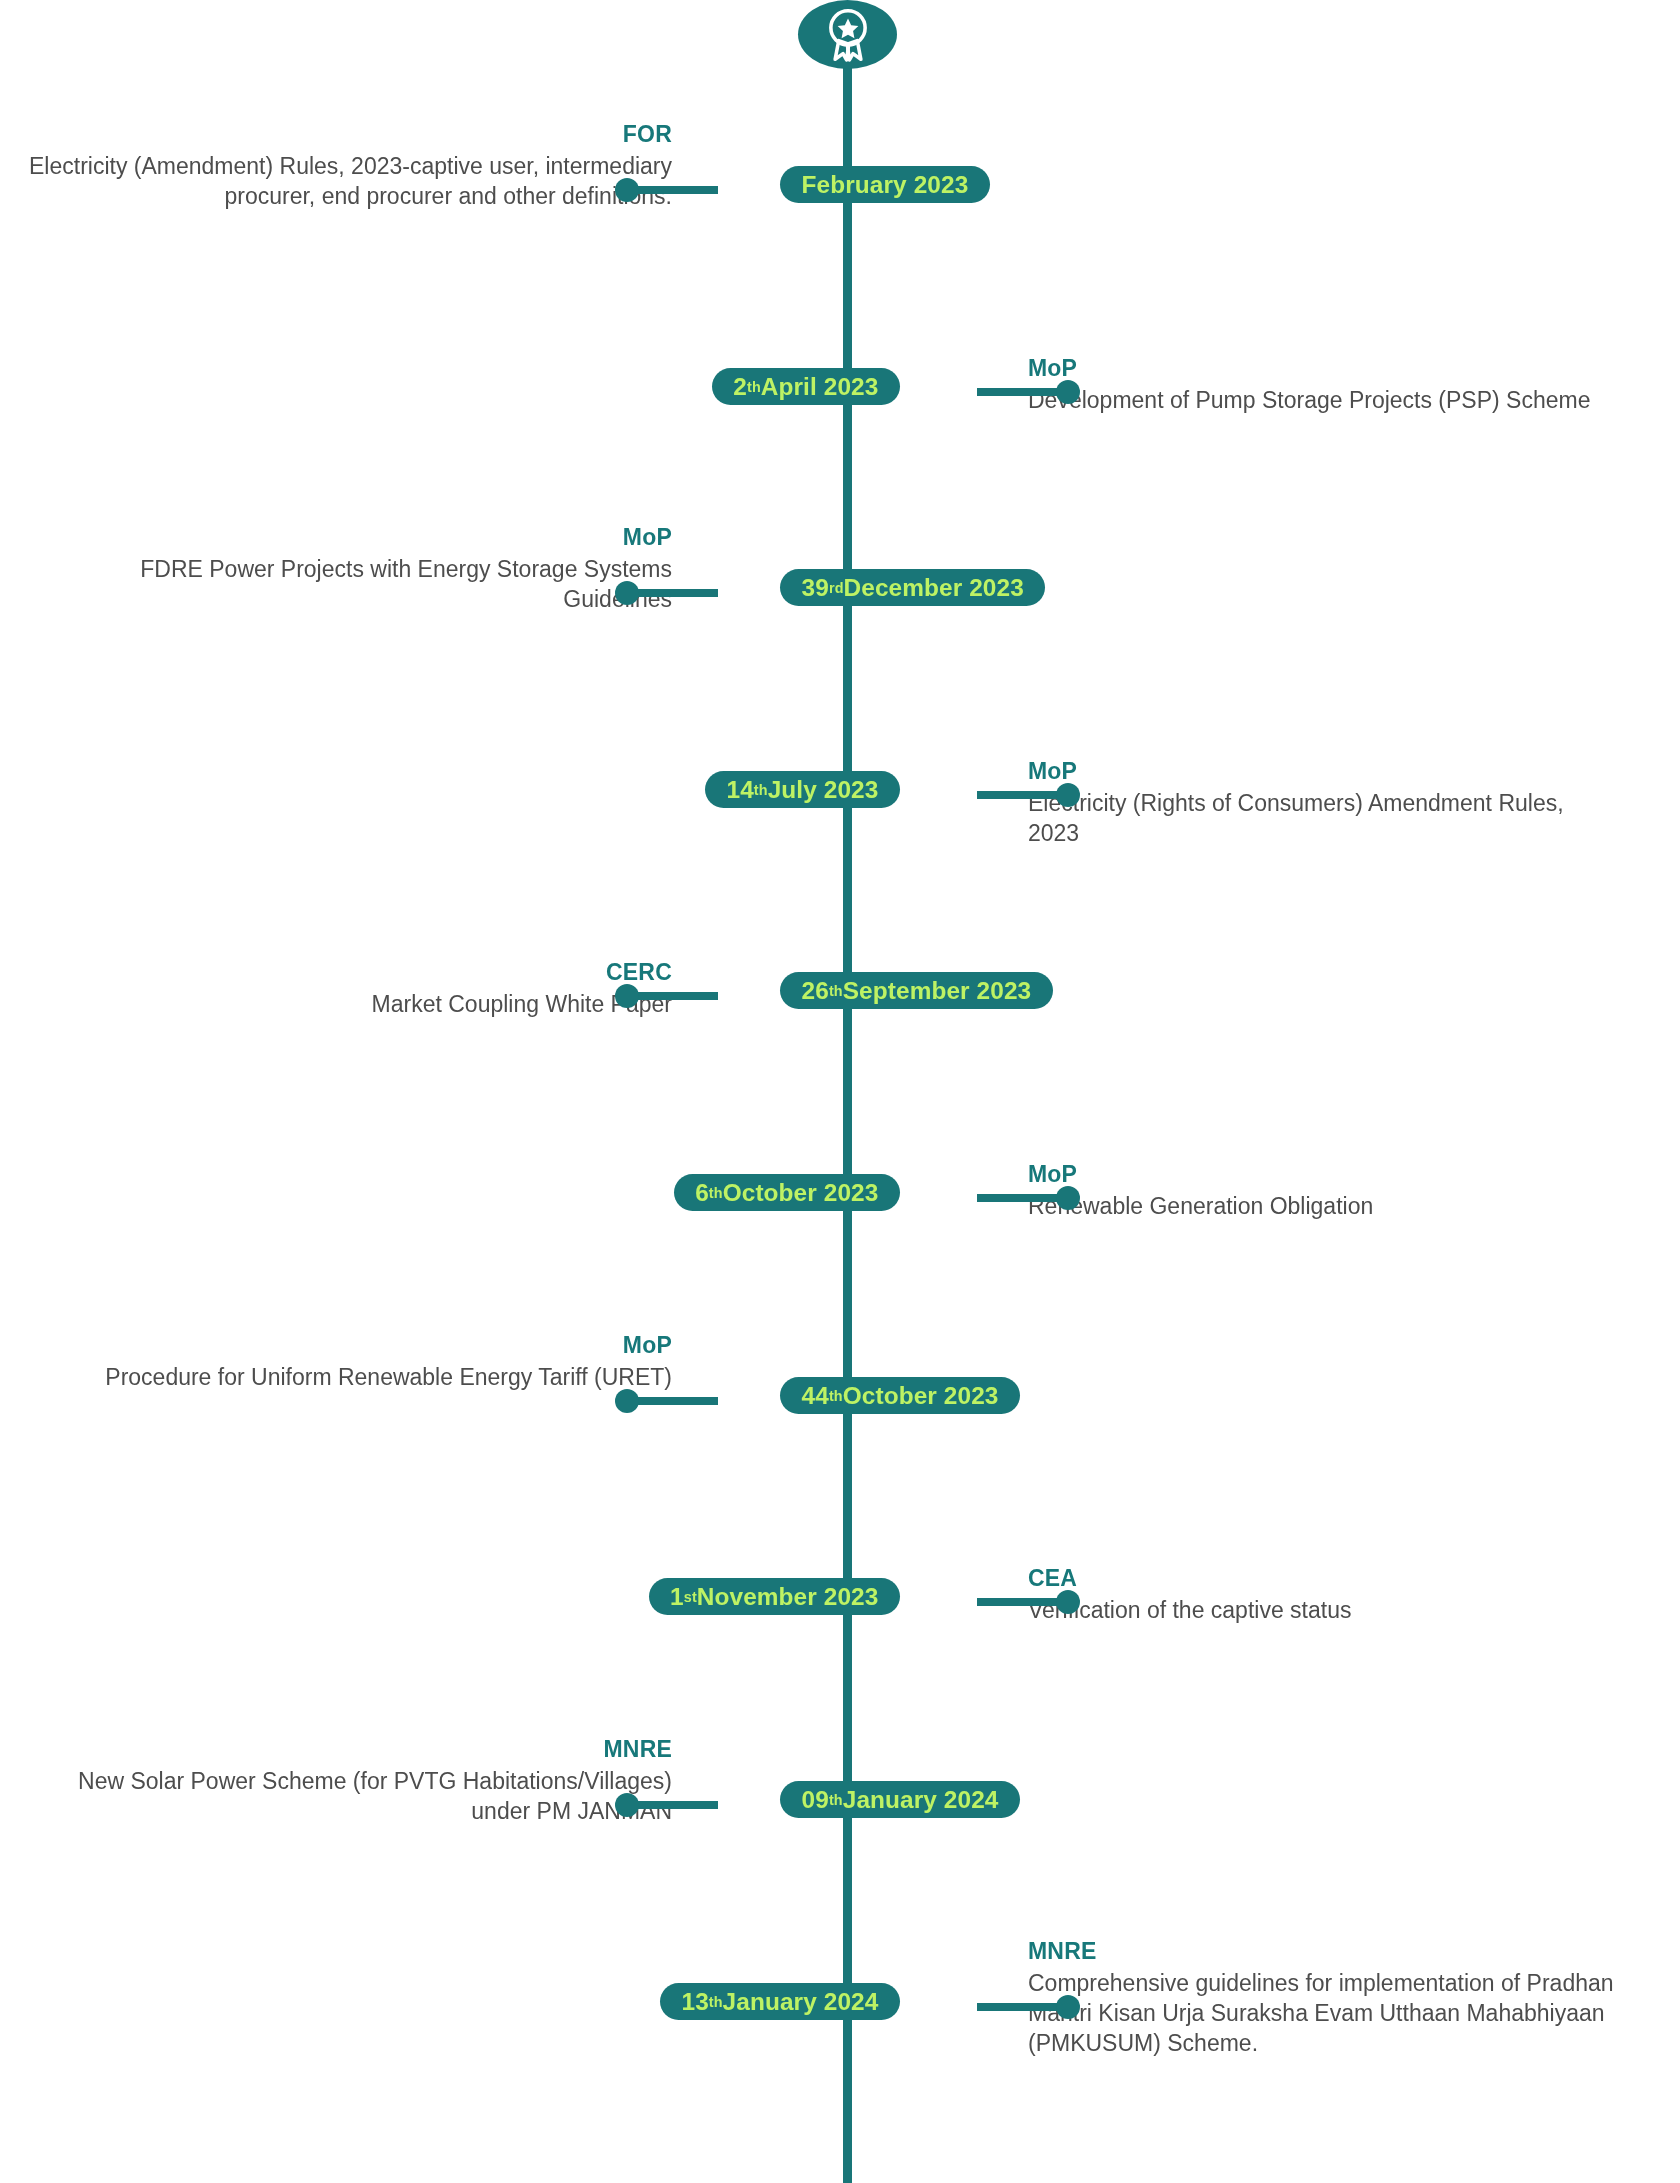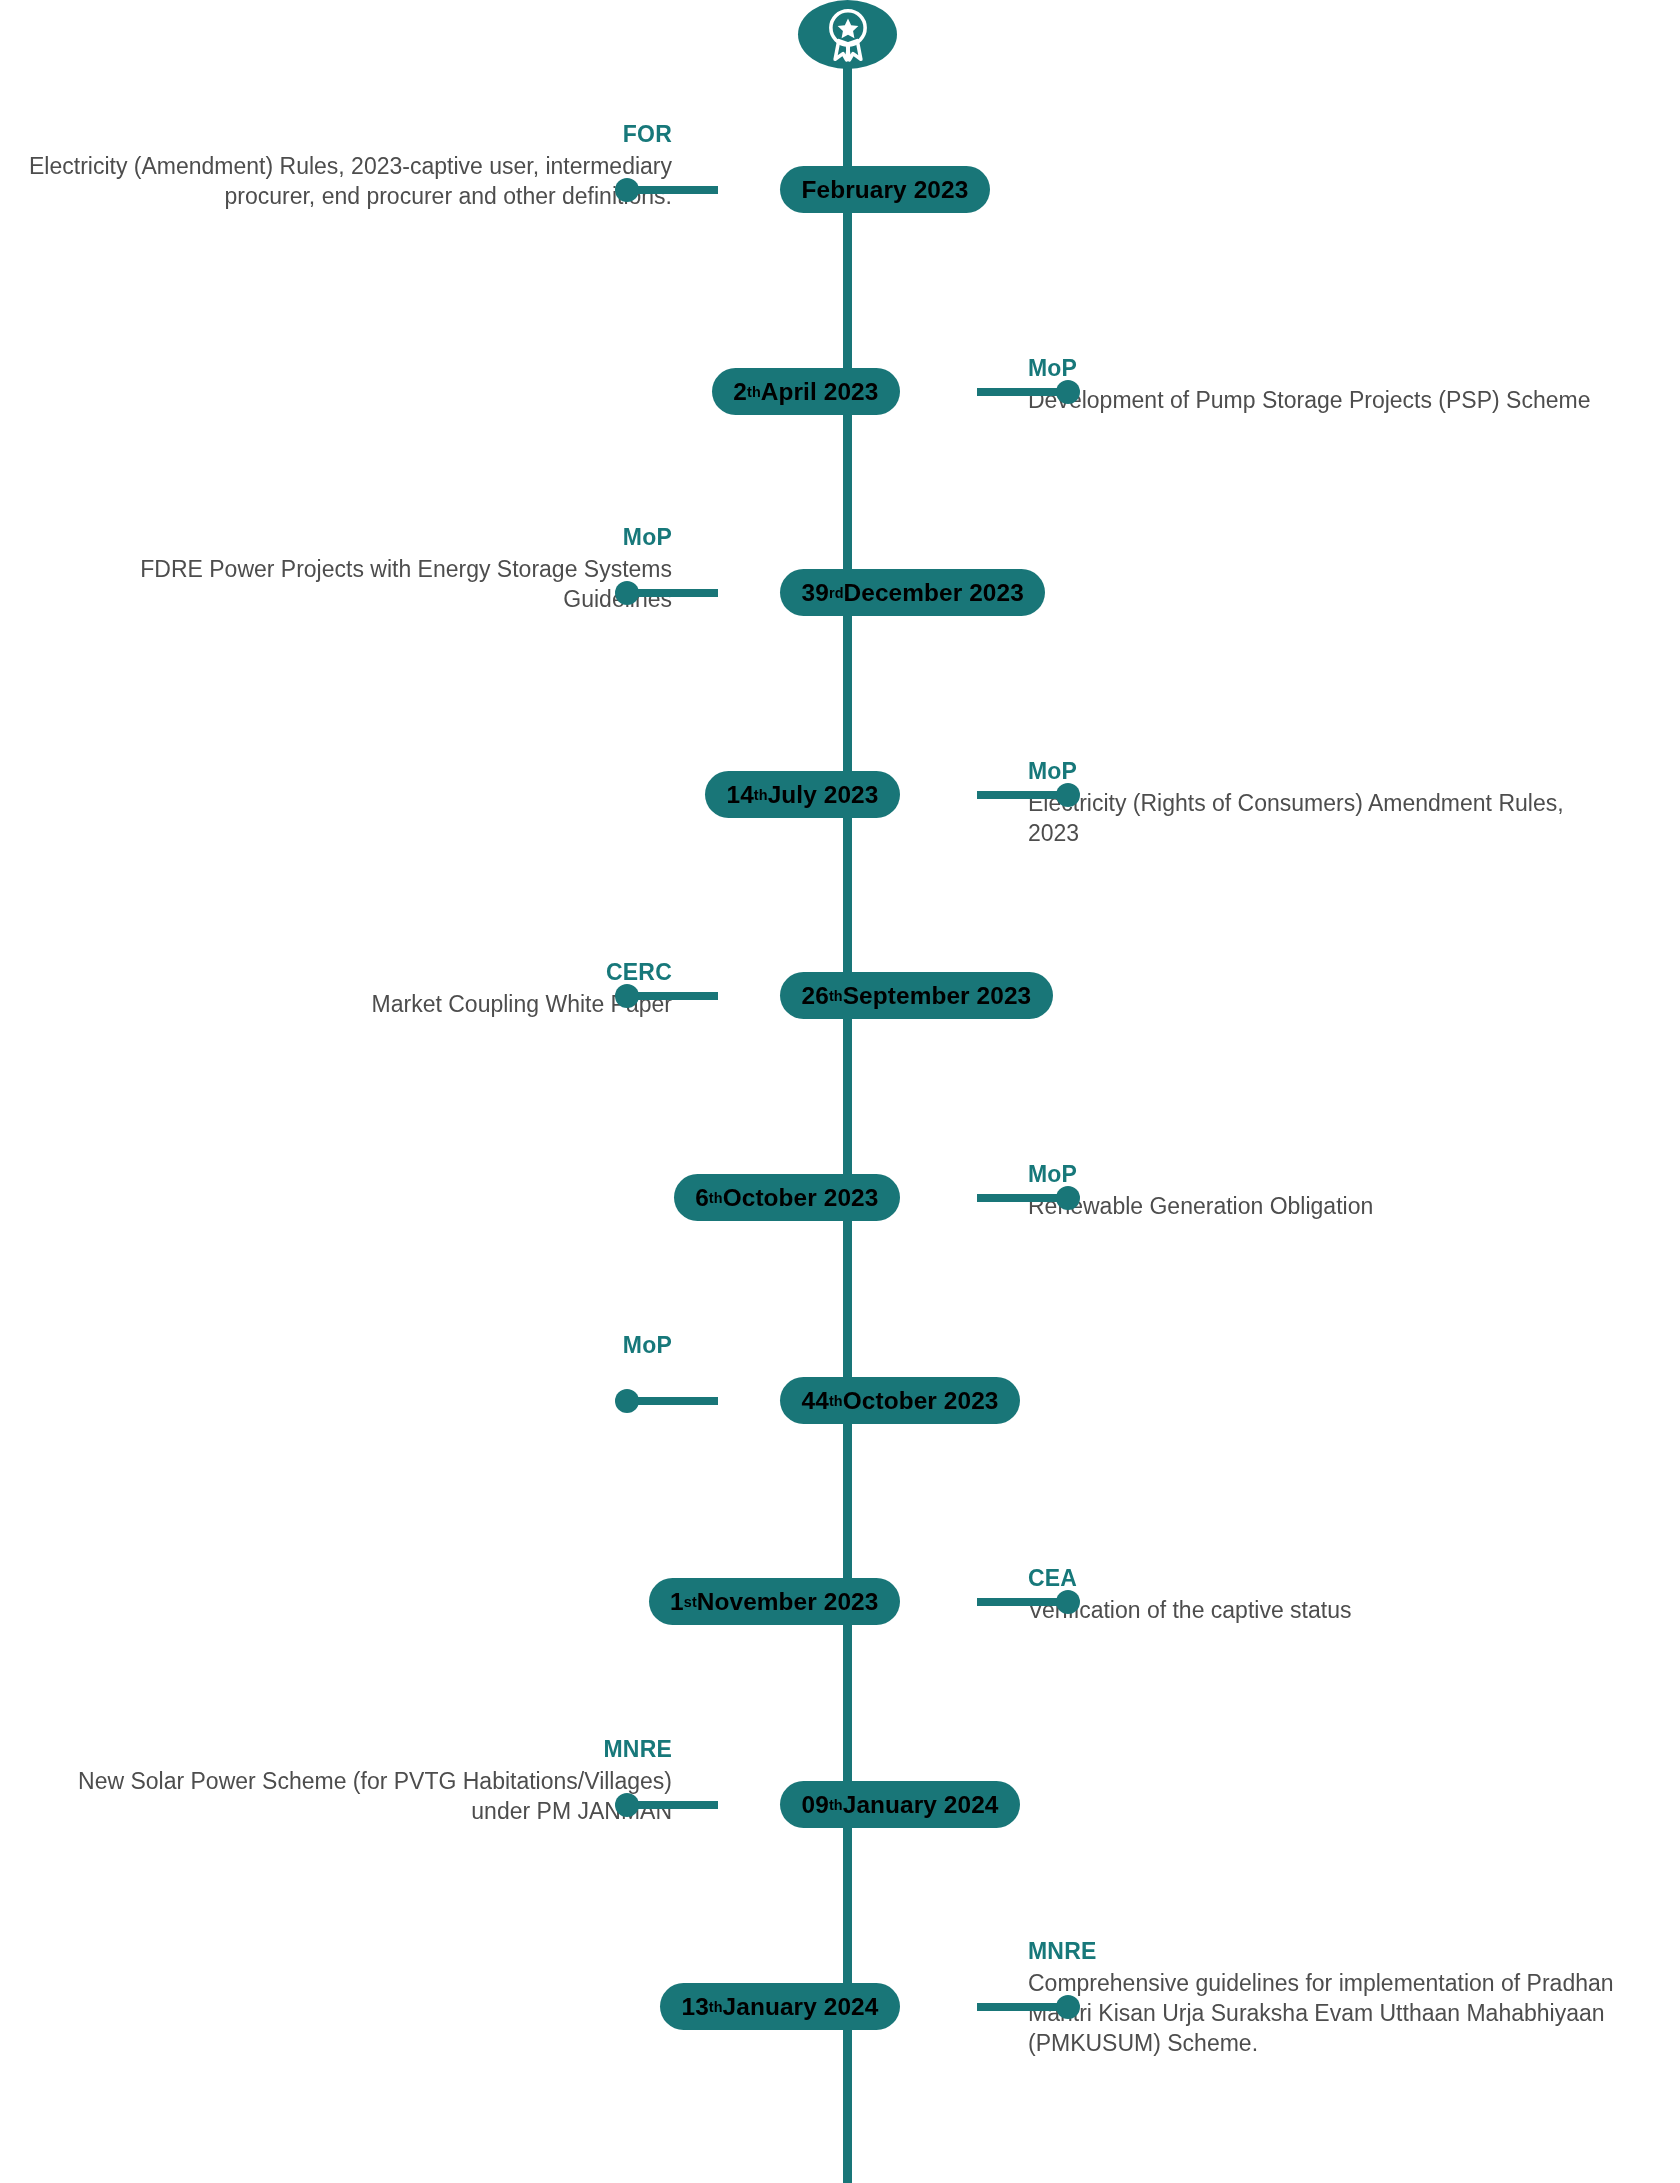--- a/index.html
+++ b/index.html
@@ -42,24 +42,24 @@
   }
   .badge svg{display:block;}
 
   
   .row{position:absolute;left:0;width:1680px;height:0;}
 
   
   .pill{
     position:absolute;
     top:-24px;
-    height:47px;
+    height:37px;
     border-radius:24px;
     background:#197678;
-    color:#000000;
+    color:#bef264;
     display:flex;
     align-items:center;
     justify-content:center;
     padding:0 21.6px;
     box-sizing:border-box;
     font-size:24.4px;
     font-weight:bold;
     letter-spacing:0.1px;
     white-space:nowrap;
     z-index:4;
@@ -197,20 +197,21 @@
     <div class="row" style="top: 1401px;">
       <div class="pill right">
         <span>44</span>
         <sup>th</sup>
         <span> October 2023</span>
       </div>
       <div class="conn" style="right: 962px; width: 93px;"></div>
       <div class="dot" style="right: 1041px;"></div>
       <div class="block l" style="top: -69px; width: 575px;">
         <div class="org">MoP</div>
+        <div class="desc">Procedure for Uniform Renewable Energy Tariff (URET)</div>
       </div>
     </div>
     <div class="row" style="top: 1602px;">
       <div class="pill left">
         <span>1</span>
         <sup>st</sup>
         <span> November 2023</span>
       </div>
       <div class="conn" style="left: 977px; width: 93px;"></div>
       <div class="dot" style="left: 1056px;"></div>

